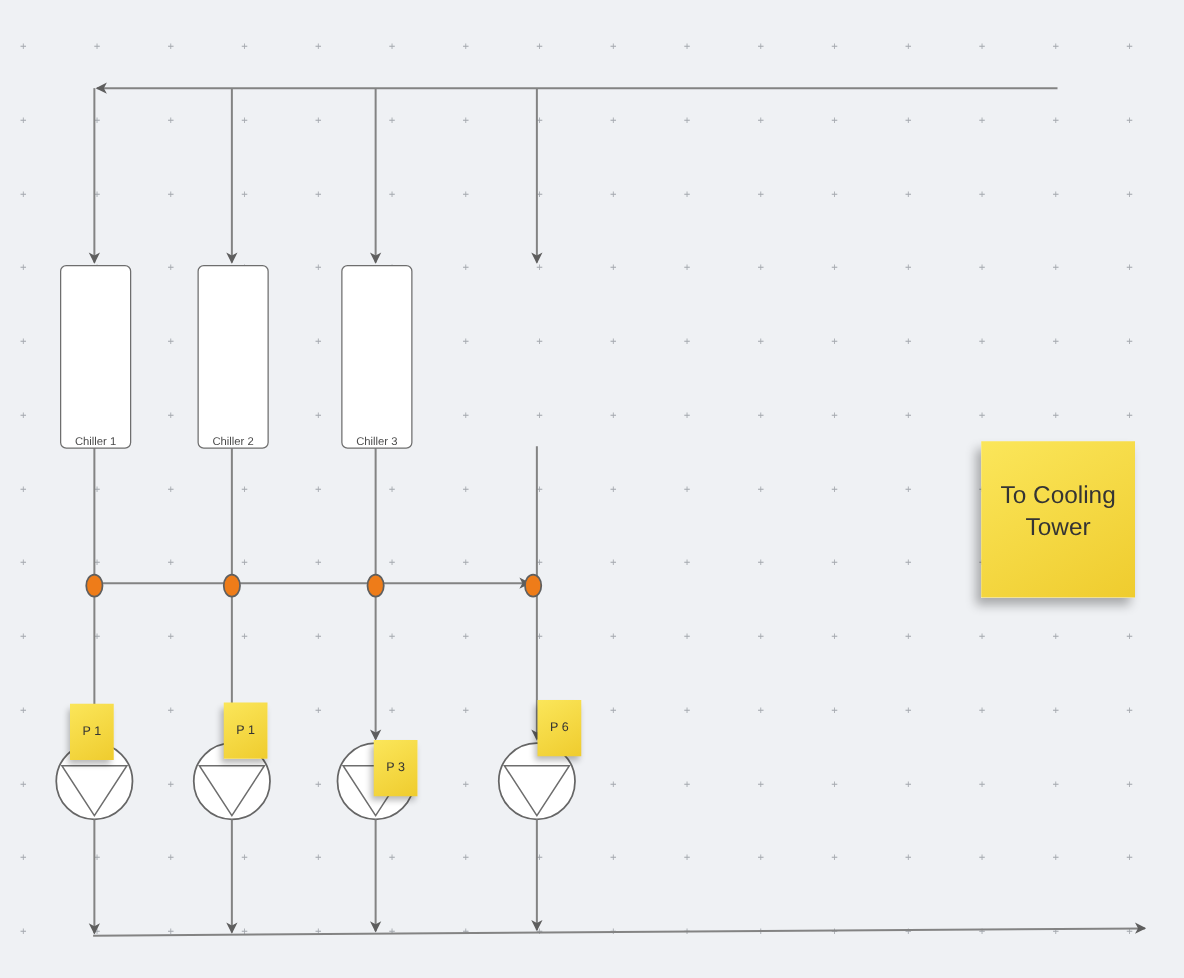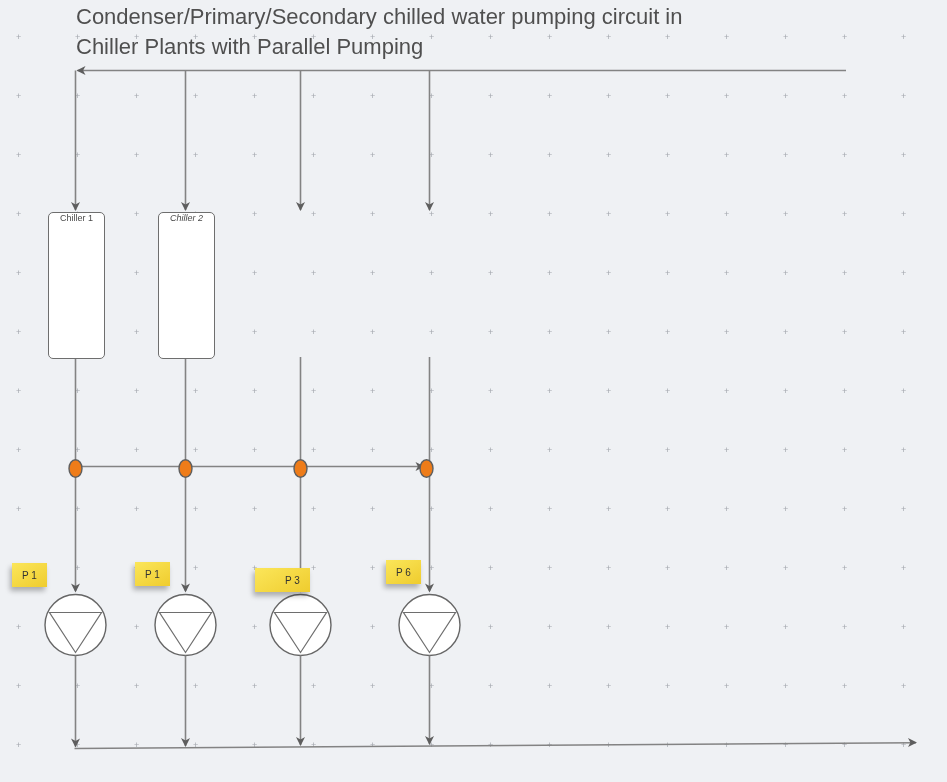--- a/index.html
+++ b/index.html
@@ -23,31 +23,31 @@
   .ah{fill:var(--arrow);stroke:none;}
   .dot{fill:var(--dot_fill);stroke:#5f5f5f;stroke-width:1.4px;}
   .pump-body{fill:#ffffff;stroke:#666666;stroke-width:1.4px;}
   .pump-tri{fill:#ffffff;stroke:#6e6e6e;stroke-width:1.2px;}
 
   .title{position:absolute;left:76px;top:2px;z-index:2;color:var(--title_color);
          font-size:22px;line-height:30px;}
   .title div{white-space:nowrap;}
 
   .chiller{position:absolute;top:212px;width:55px;height:145px;background:#ffffff;
-           border:1px solid #6e6e6e;border-radius:5px;display:flex;align-items:flex-start;
+           border:1px solid #6e6e6e;border-radius:5px;display:flex;align-items:flex-end;
            justify-content:center;z-index:2;}
   .chiller span{font-size:9px;color:#4a4a4a;}
-  .c1{left:48px;} .c2{left:158px;font-style:italic;} .c3{left:273px;} .c4{left:402px;}
+  .c1{left:48px;} .c2{left:158px;} .c3{left:273px;} .c4{left:402px;}
 
   .sticky{background:linear-gradient(150deg,var(--sticky_light) 0%,var(--sticky_dark) 100%);
           display:flex;align-items:center;justify-content:center;position:absolute;z-index:3;}
-  .pnote{width:35px;height:24px;box-shadow:-2px 4px 5px rgba(0,0,0,0.28);
-         font-size:10px;color:#333333;}
+  .pnote{width:35px;height:45px;box-shadow:-2px 4px 5px rgba(0,0,0,0.28);
+         font-size:10px;color:#333333;margin-left:44px;}
   .p1{left:12px;top:563px;} .p2{left:135px;top:562px;}
-  .p3{left:255px;top:568px;padding-left:20px;} .p4{left:386px;top:560px;}
+  .p3{left:255px;top:592px;} .p4{left:386px;top:560px;}
   .bignote{left:785px;top:353px;width:123px;height:125px;
            box-shadow:-4px 6px 8px rgba(0,0,0,0.30);
            font-size:19.5px;line-height:26px;color:#343434;text-align:center;
            align-items:flex-start;padding-top:0;}
   .bignote .txt{margin-top:30px;}
 </style>
 </head>
 <body>
 
 <div class="canvas">
@@ -319,39 +319,41 @@
     <path class="pipe" d="M429.5,655.5 L429.5,744"></path>
     <use href="#ahshape" class="ah" transform="translate(75.5,747.5) rotate(90)"></use>
     <use href="#ahshape" class="ah" transform="translate(185.5,747) rotate(90)"></use>
     <use href="#ahshape" class="ah" transform="translate(300.5,746) rotate(90)"></use>
     <use href="#ahshape" class="ah" transform="translate(429.5,745) rotate(90)"></use>
 
     <path class="pipe" d="M74.5,748.5 L916,742.7"></path>
     <use href="#ahshape" class="ah" transform="translate(917,742.5) rotate(-0.4)"></use>
   </svg>
 
-  <div class="title">
-    <div>Condenser/Primary/Secondary chilled water pumping circuit in</div>
-    <div>Chiller Plants with Parallel Pumping</div>
-  </div>
 
   <div class="chiller c1">
     <span>Chiller 1</span>
   </div>
   <div class="chiller c2">
     <span>Chiller 2</span>
   </div>
+  <div class="chiller c3">
+    <span>Chiller 3</span>
+  </div>
 
   <div class="sticky pnote p1">
     <span>P 1</span>
   </div>
   <div class="sticky pnote p2">
     <span>P 1</span>
   </div>
   <div class="sticky pnote p3">
     <span>P 3</span>
   </div>
   <div class="sticky pnote p4">
     <span>P 6</span>
   </div>
 
+  <div class="sticky bignote">
+    <div class="txt">To Cooling Tower</div>
+  </div>
 
 </div>
 
 </body></html>

